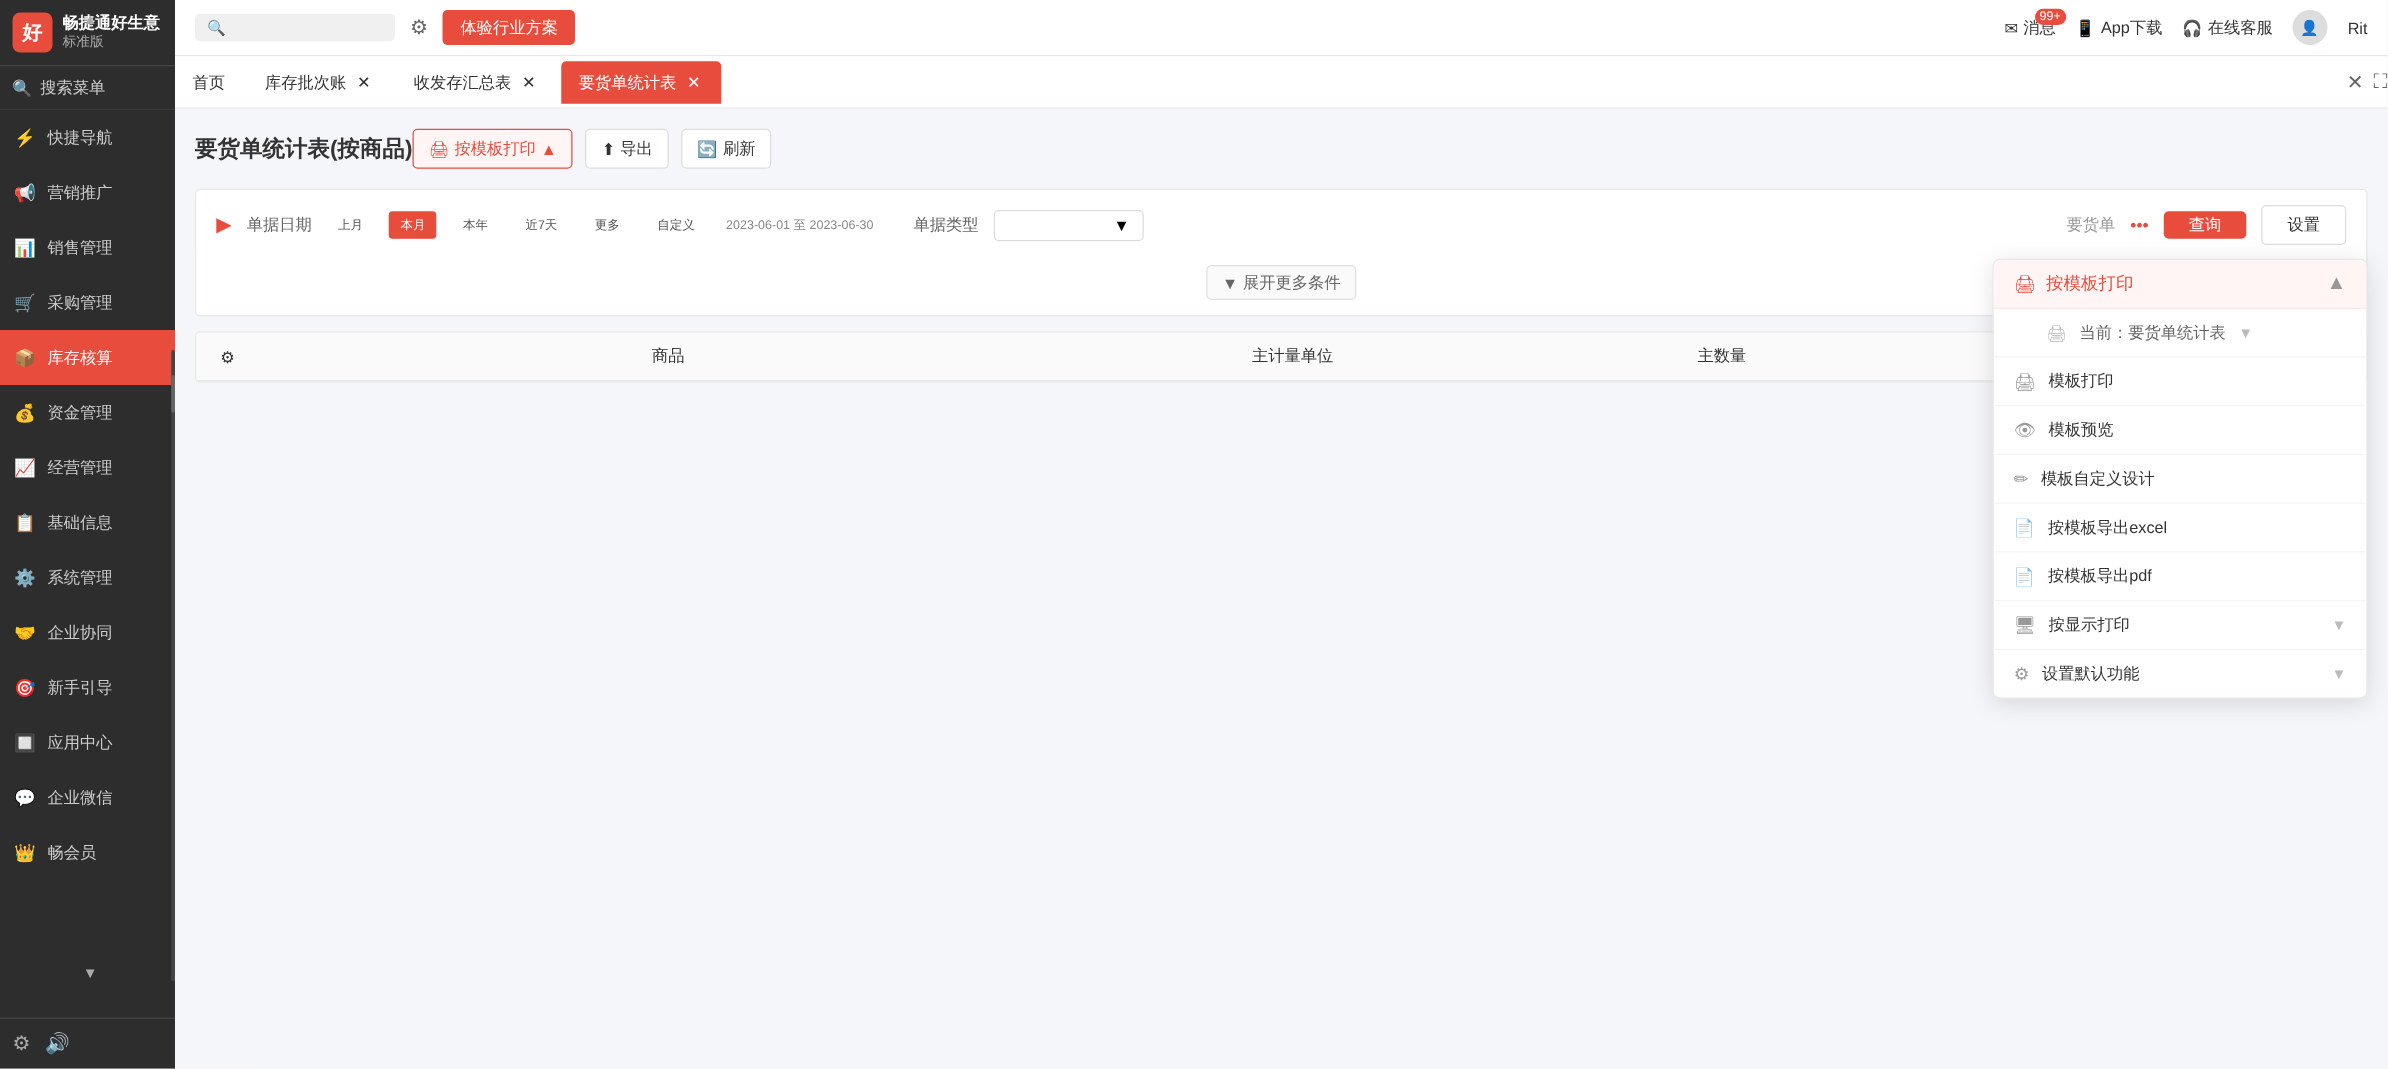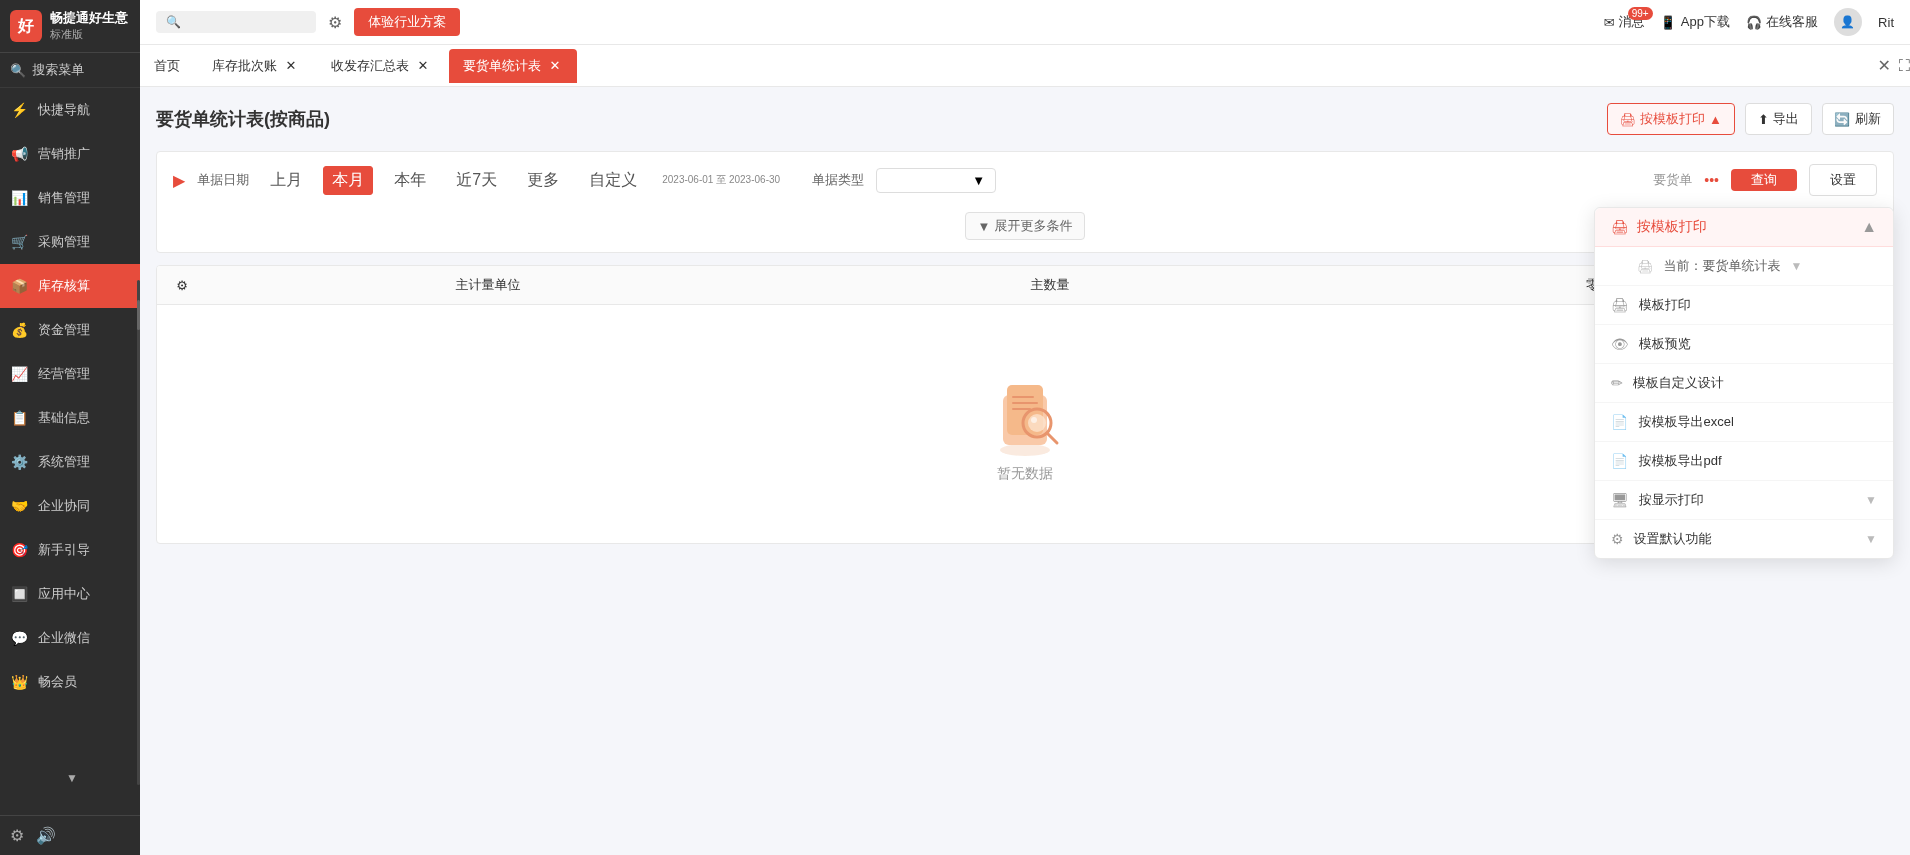--- a/index.html
+++ b/index.html
@@ -156,21 +156,21 @@
     
     .page-content {
       flex: 1;
       background: #f5f6fa;
       overflow: auto;
       padding: 16px;
       position: relative;
     }
 
     .page-header {
-      display: flex; align-items: center; justify-content: space-between;
+      display: flex; align-items: center; 
       margin-bottom: 16px;
     }
     .page-title { font-size: 18px; font-weight: bold; color: #333; }
 
     .page-actions {
       display: flex; align-items: center; gap: 10px;
       position: relative;
     }
 
     .action-btn {
@@ -196,21 +196,21 @@
       display: flex; align-items: center; gap: 4px;
       font-size: 13px; color: #666; cursor: pointer;
       margin: 0 auto;
       padding: 4px 12px;
       border: 1px solid #e0e0e0;
       border-radius: 4px;
       background: #fafafa;
       margin-top: 8px;
     }
     .date-btn {
-      padding: 3px 8px; font-size: 16px; border-radius: 3px;
+      padding: 3px 8px; font-size: 10px; border-radius: 3px;
       cursor: pointer; color: #555;
       border: 1px solid transparent;
     }
     .date-btn.active { background: #e74c3c; color: white; border-color: #e74c3c; }
     .filter-date-range { font-size: 10px; color: #888; margin-left: 4px; }
     .filter-select {
       display: flex; align-items: center; gap: 4px;
       border: 1px solid #ddd; border-radius: 4px;
       padding: 4px 10px; font-size: 13px;
       background: #fff; cursor: pointer; min-width: 120px;
@@ -511,47 +511,26 @@
         <div class="filter-expand-btn">
           <span>▼</span>
           <span>展开更多条件</span>
         </div>
       </div>
     </div>
 
     <div class="data-table">
       <div class="table-header">
         <div class="th" style="flex:0 0 50px;">⚙</div>
+        <div class="th product-col">商品</div>
         <div class="th">主计量单位</div>
         <div class="th">主数量</div>
         <div class="th">零售金额</div>
       </div>
 
-      <div class="table-empty">
-
-        <div class="empty-illustration">
-          <svg viewBox="0 0 100 100" xmlns="http://www.w3.org/2000/svg">
-
-            <ellipse cx="50" cy="85" rx="25" ry="6" fill="#f5d5c0" opacity="0.5"></ellipse>
-            <rect x="28" y="30" width="44" height="50" rx="6" fill="#f9c9a8"></rect>
-            <rect x="32" y="20" width="36" height="50" rx="5" fill="#f5b98a"></rect>
-
-            <line x1="38" y1="32" x2="58" y2="32" stroke="#e8956d" stroke-width="2" stroke-linecap="round"></line>
-            <line x1="38" y1="38" x2="62" y2="38" stroke="#e8956d" stroke-width="2" stroke-linecap="round"></line>
-            <line x1="38" y1="44" x2="55" y2="44" stroke="#e8956d" stroke-width="2" stroke-linecap="round"></line>
-
-            <circle cx="62" cy="58" r="14" fill="none" stroke="#e8956d" stroke-width="3"></circle>
-            <circle cx="62" cy="58" r="9" fill="#fde8d4" opacity="0.7"></circle>
-            <line x1="72" y1="68" x2="82" y2="78" stroke="#e8956d" stroke-width="3" stroke-linecap="round"></line>
-
-            <circle cx="59" cy="55" r="3" fill="#fff" opacity="0.6"></circle>
-          </svg>
-        </div>
-        <span>暂无数据</span>
-      </div>
     </div>
 
     <div class="dropdown-menu">
       <div class="dropdown-header">
         <div class="dropdown-header-left">
           <span>🖨</span>
           <span>按模板打印</span>
         </div>
         <div class="dropdown-header-right">
           <span>▲</span>

